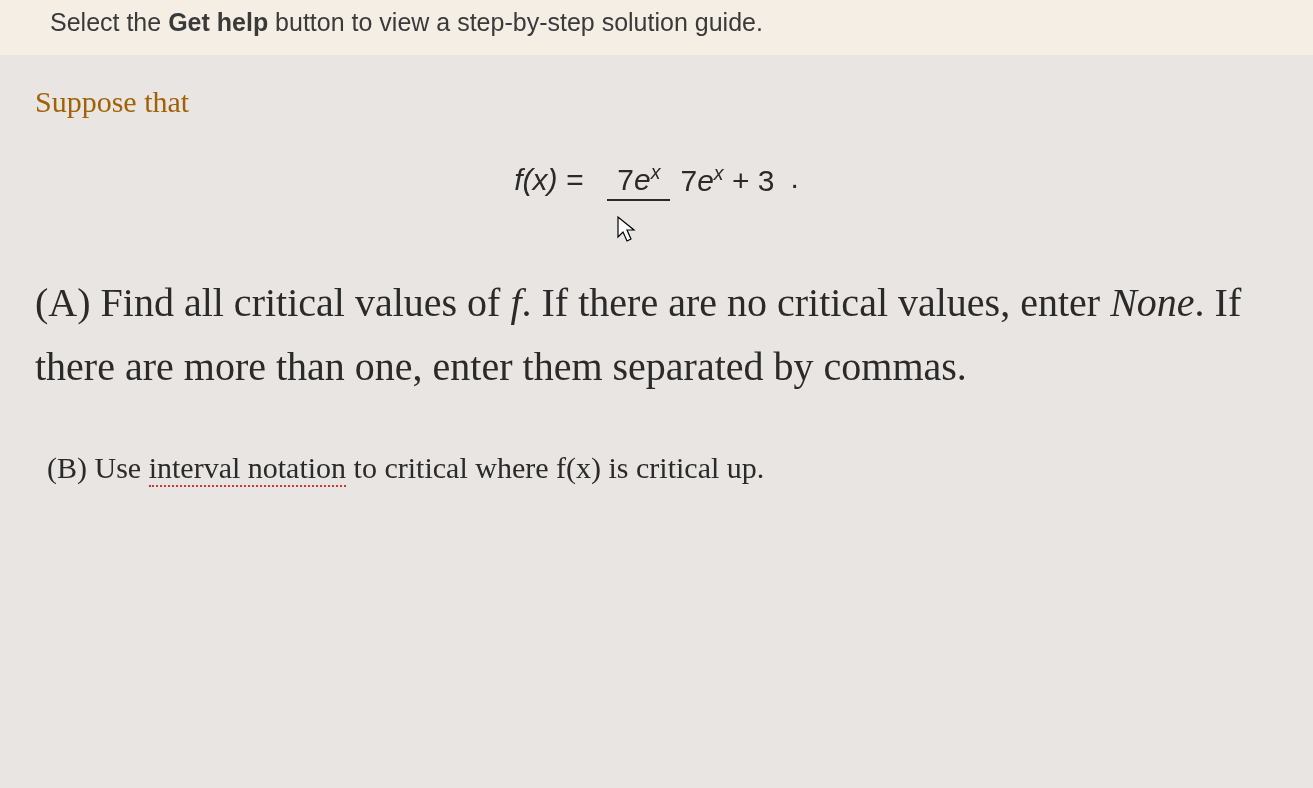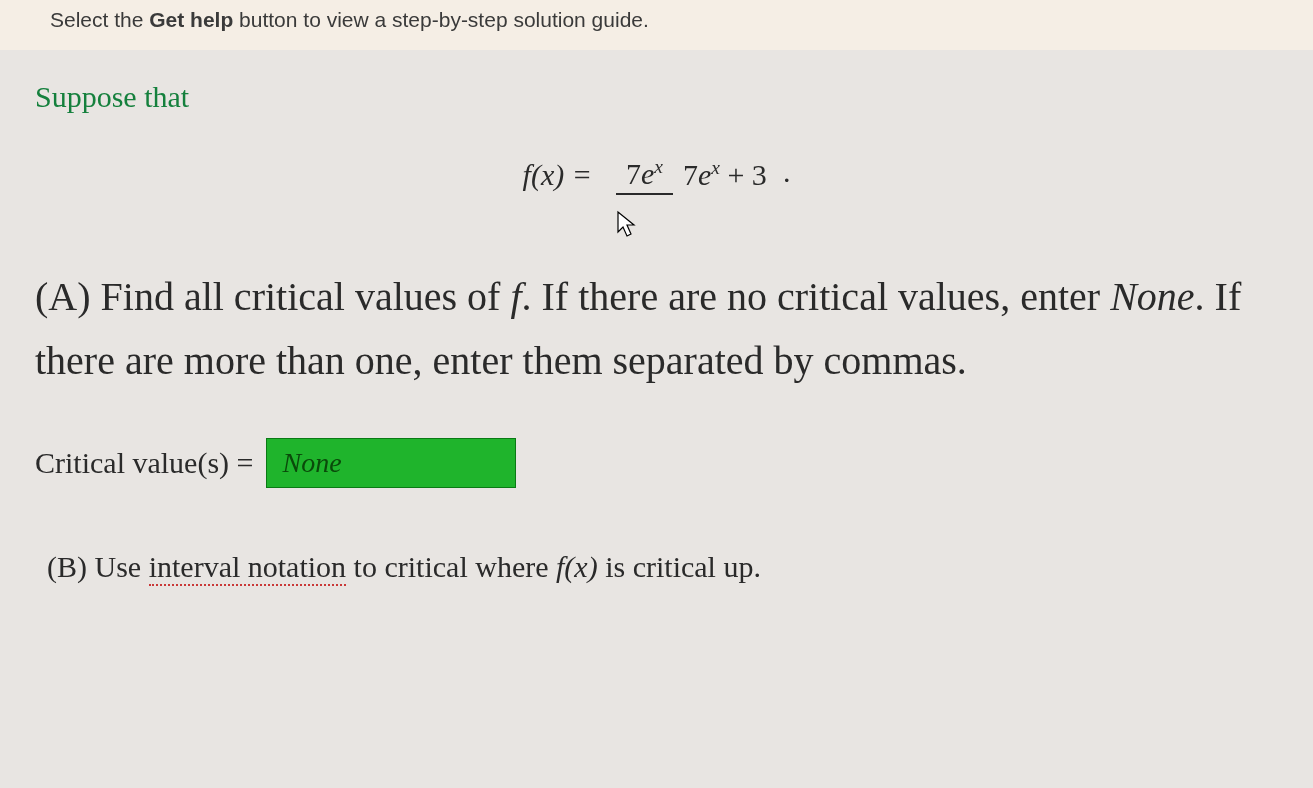--- a/index.html
+++ b/index.html
@@ -11,44 +11,44 @@
       font-family: Georgia, 'Times New Roman', serif;
       background: #e8e5e2;
       color: #2a2a2a;
       width: 1313px;
       height: 788px;
       overflow: hidden;
     }
     .help-banner {
       background: #f5eee5;
       padding: 8px 50px 18px 50px;
-      font-size: 21px;
+      font-size: 25px;
       color: #3a3a3a;
       font-family: Arial, sans-serif;
     }
     .help-banner strong {
       font-weight: bold;
     }
     .content {
       padding: 30px 35px;
     }
     .prompt-text {
       font-size: 30px;
       margin-bottom: 40px;
-      color: #15803d;
+      color: #a16207;
     }
     .equation-row {
       text-align: center;
       margin-bottom: 70px;
       position: relative;
     }
     .equation {
       display: inline-flex;
       align-items: center;
-      font-family: Liberation Serif, serif;
+      font-family: Liberation Sans, sans-serif;
       font-size: 30px;
     }
     .eq-left {
       font-style: italic;
       margin-right: 14px;
     }
     .fraction {
       display: inline-flex;
       flex-direction: row;
       align-items: center;
@@ -111,21 +111,20 @@
     .question-b {
       font-size: 30px;
       line-height: 1.6;
       padding-left: 12px;
     }
     .dotted-underline {
       border-bottom: 2px dotted #c93838;
       padding-bottom: 1px;
     }
     .fx {
-      font-style: italic;
       text-align: right;
     }
   </style>
 </head>
 <body>
 
 <div class="help-banner">
   <span>Select the </span><strong>Get help</strong><span> button to view a step-by-step solution guide.</span>
 </div>
 
@@ -150,24 +149,18 @@
       <svg width="22" height="30" viewBox="0 0 22 30">
         <path d="M3 2 L3 22 L8 17 L12 26 L16 24 L12 15 L19 15 Z" fill="#ffffff" stroke="#000000" stroke-width="1.2"></path>
       </svg>
     </span>
   </div>
 
   <div class="question-a">
     <span>(A) </span><span>Find all critical values of </span><span class="italic">f</span><span>. If there are no critical values, enter </span><span class="italic">None</span><span>. If there are more than one, enter them separated by commas.</span>
   </div>
 
-  <div class="answer-row">
-    <span class="answer-label">Critical value(s) = </span>
-    <div class="answer-box">
-      <span>None</span>
-    </div>
-  </div>
 
   <div class="question-b">
     <span>(B) </span><span>Use </span><span class="dotted-underline">interval notation</span><span> to critical where </span><span class="fx">f(x)</span><span> is critical up.</span>
   </div>
 
 </div>
 
 </body></html>

